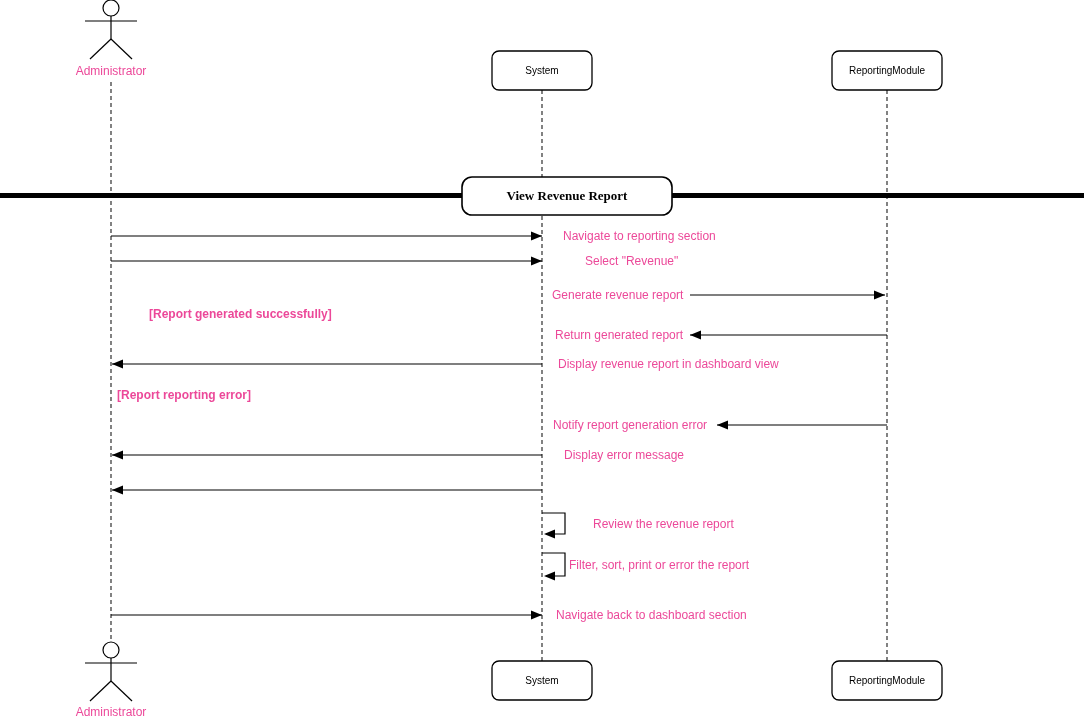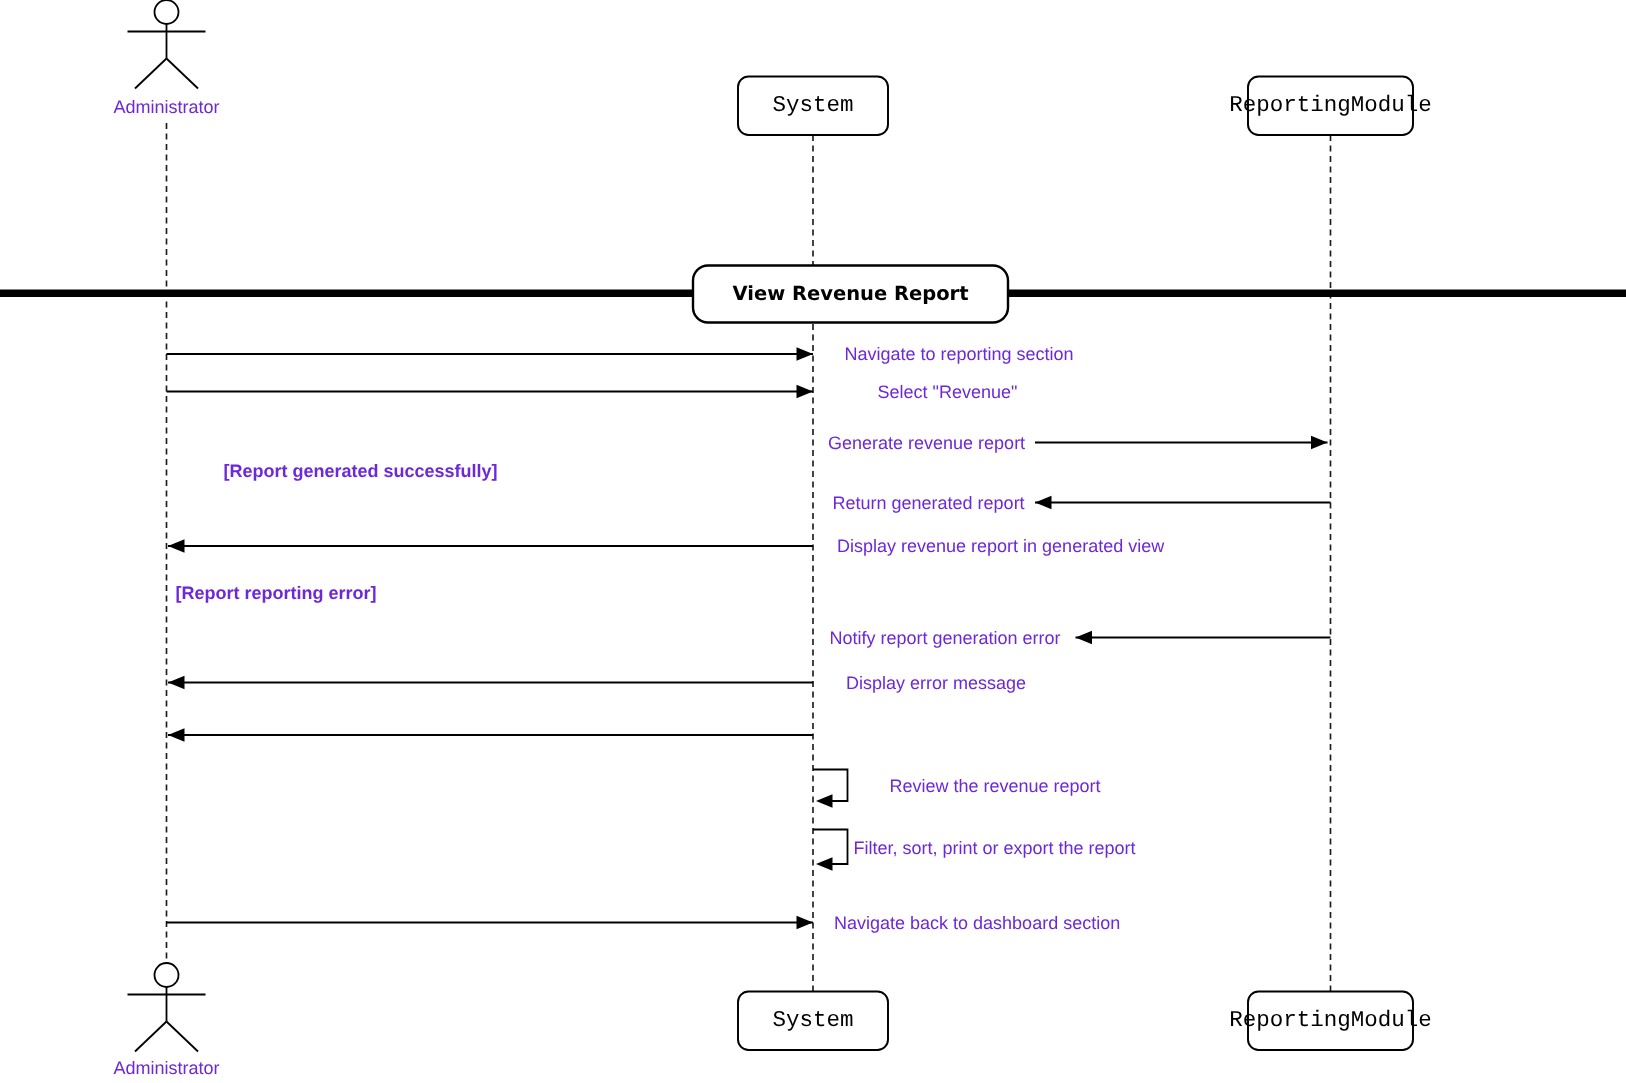--- a/index.html
+++ b/index.html
@@ -3,28 +3,28 @@
 <meta charset="utf-8">
 <style>
   html,body{margin:0;padding:0;background:#ffffff;}
   #canvas{
     position:relative;width:1084px;height:722px;background:#ffffff;
     font-family:"Liberation Sans",sans-serif;overflow:hidden;
   }
   #diagram-svg{position:absolute;left:0;top:0;}
   #overlay{position:absolute;left:0;top:0;width:100%;height:100%;pointer-events:none;}
   .label{
-    position:absolute;font-size:12px;line-height:16px;color:#6d28d9;
+    position:absolute;font-size:12px;line-height:16px;color:#ec4899;
     white-space:nowrap;
   }
   .guard{font-weight:bold;}
   .actor-label{transform:translateX(-50%);line-height:13px;}
   .obj-label{
     position:absolute;display:flex;align-items:center;justify-content:center;
-    font-family:Liberation Mono, monospace;font-size:15px;color:#000;white-space:nowrap;
+    font-family:Liberation Sans, sans-serif;font-size:10px;color:#000;white-space:nowrap;
   }
   .frame-title{
     position:absolute;display:flex;align-items:center;justify-content:center;
     font-family:"DejaVu Sans",sans-serif;font-size:13px;font-weight:bold;color:#000;white-space:nowrap;
   }
   .lifeline{stroke:#1c1c1c;stroke-width:1.1;stroke-dasharray:4 3;fill:none;}
   .stroke{fill:none;stroke:#000;stroke-width:1.2;}
   .msgline{stroke:#000;stroke-width:1.2;fill:none;}
   .objbox{fill:#ffffff;stroke:#000;stroke-width:1.3;}
   .framebox{fill:#ffffff;stroke:#000;stroke-width:1.6;}
@@ -70,33 +70,33 @@
       <line x1="112" y1="490" x2="542" y2="490" class="msgline"></line>
       <path d="M 112 490 L 123 485.5 L 123 494.5 Z" fill="#000"></path>
       <path d="M 542 513 H 565 V 534 H 546" class="msgline"></path>
       <path d="M 544 534 L 555 529.5 L 555 538.5 Z" fill="#000"></path>
       <path d="M 542 553 H 565 V 576 H 546" class="msgline"></path>
       <path d="M 544 576 L 555 571.5 L 555 580.5 Z" fill="#000"></path>
       <line x1="111" y1="615" x2="542" y2="615" class="msgline"></line>
       <path d="M 542 615 L 531 610.5 L 531 619.5 Z" fill="#000"></path>
     </svg>
   <div id="overlay">
-      <div class="frame-title" style="left: 462px; top: 177px; width: 210px; height: 38px;">View Revenue Report</div>
+      <div class="frame-title" style="left: 462px; top: 177px; width: 210px; height: 38px; font-family: Liberation Serif, serif;">View Revenue Report</div>
       <div class="label actor-label" style="left: 111px; top: 65px;">Administrator</div>
       <div class="label actor-label" style="left: 111px; top: 706px;">Administrator</div>
       <div class="obj-label" style="left: 492px; top: 51px; width: 100px; height: 39px;">System</div>
       <div class="obj-label" style="left: 492px; top: 661px; width: 100px; height: 39px;">System</div>
       <div class="obj-label" style="left: 832px; top: 51px; width: 110px; height: 39px;">ReportingModule</div>
       <div class="obj-label" style="left: 832px; top: 661px; width: 110px; height: 39px;">ReportingModule</div>
       <div class="label" style="left: 563px; top: 228px;">Navigate to reporting section</div>
       <div class="label" style="left: 585px; top: 253px;">Select "Revenue"</div>
       <div class="label" style="left: 552px; top: 287px;">Generate revenue report</div>
       <div class="label" style="left: 555px; top: 327px;">Return generated report</div>
-      <div class="label" style="left: 558px; top: 356px;">Display revenue report in generated view</div>
+      <div class="label" style="left: 558px; top: 356px;">Display revenue report in dashboard view</div>
       <div class="label" style="left: 553px; top: 417px; text-align: center;">Notify report generation error</div>
       <div class="label" style="left: 564px; top: 447px;">Display error message</div>
       <div class="label" style="left: 593px; top: 516px;">Review the revenue report</div>
-      <div class="label" style="left: 569px; top: 557px;">Filter, sort, print or export the report</div>
+      <div class="label" style="left: 569px; top: 557px;">Filter, sort, print or error the report</div>
       <div class="label" style="left: 556px; top: 607px;">Navigate back to dashboard section</div>
       <div class="label guard" style="left: 117px; top: 306px; padding-left: 32px;">[Report generated successfully]</div>
       <div class="label guard" style="left: 117px; top: 387px;">[Report reporting error]</div>
     </div>
 </div>
 
 </body></html>

